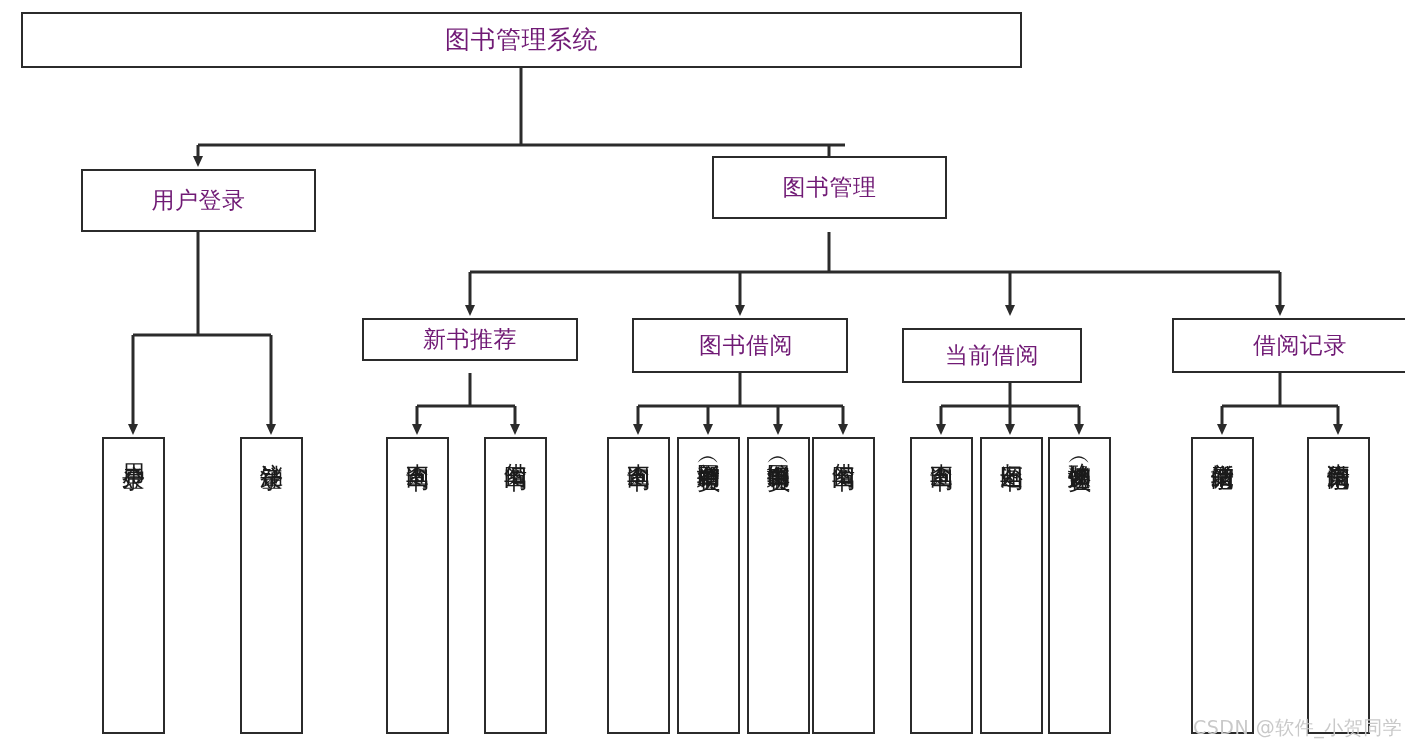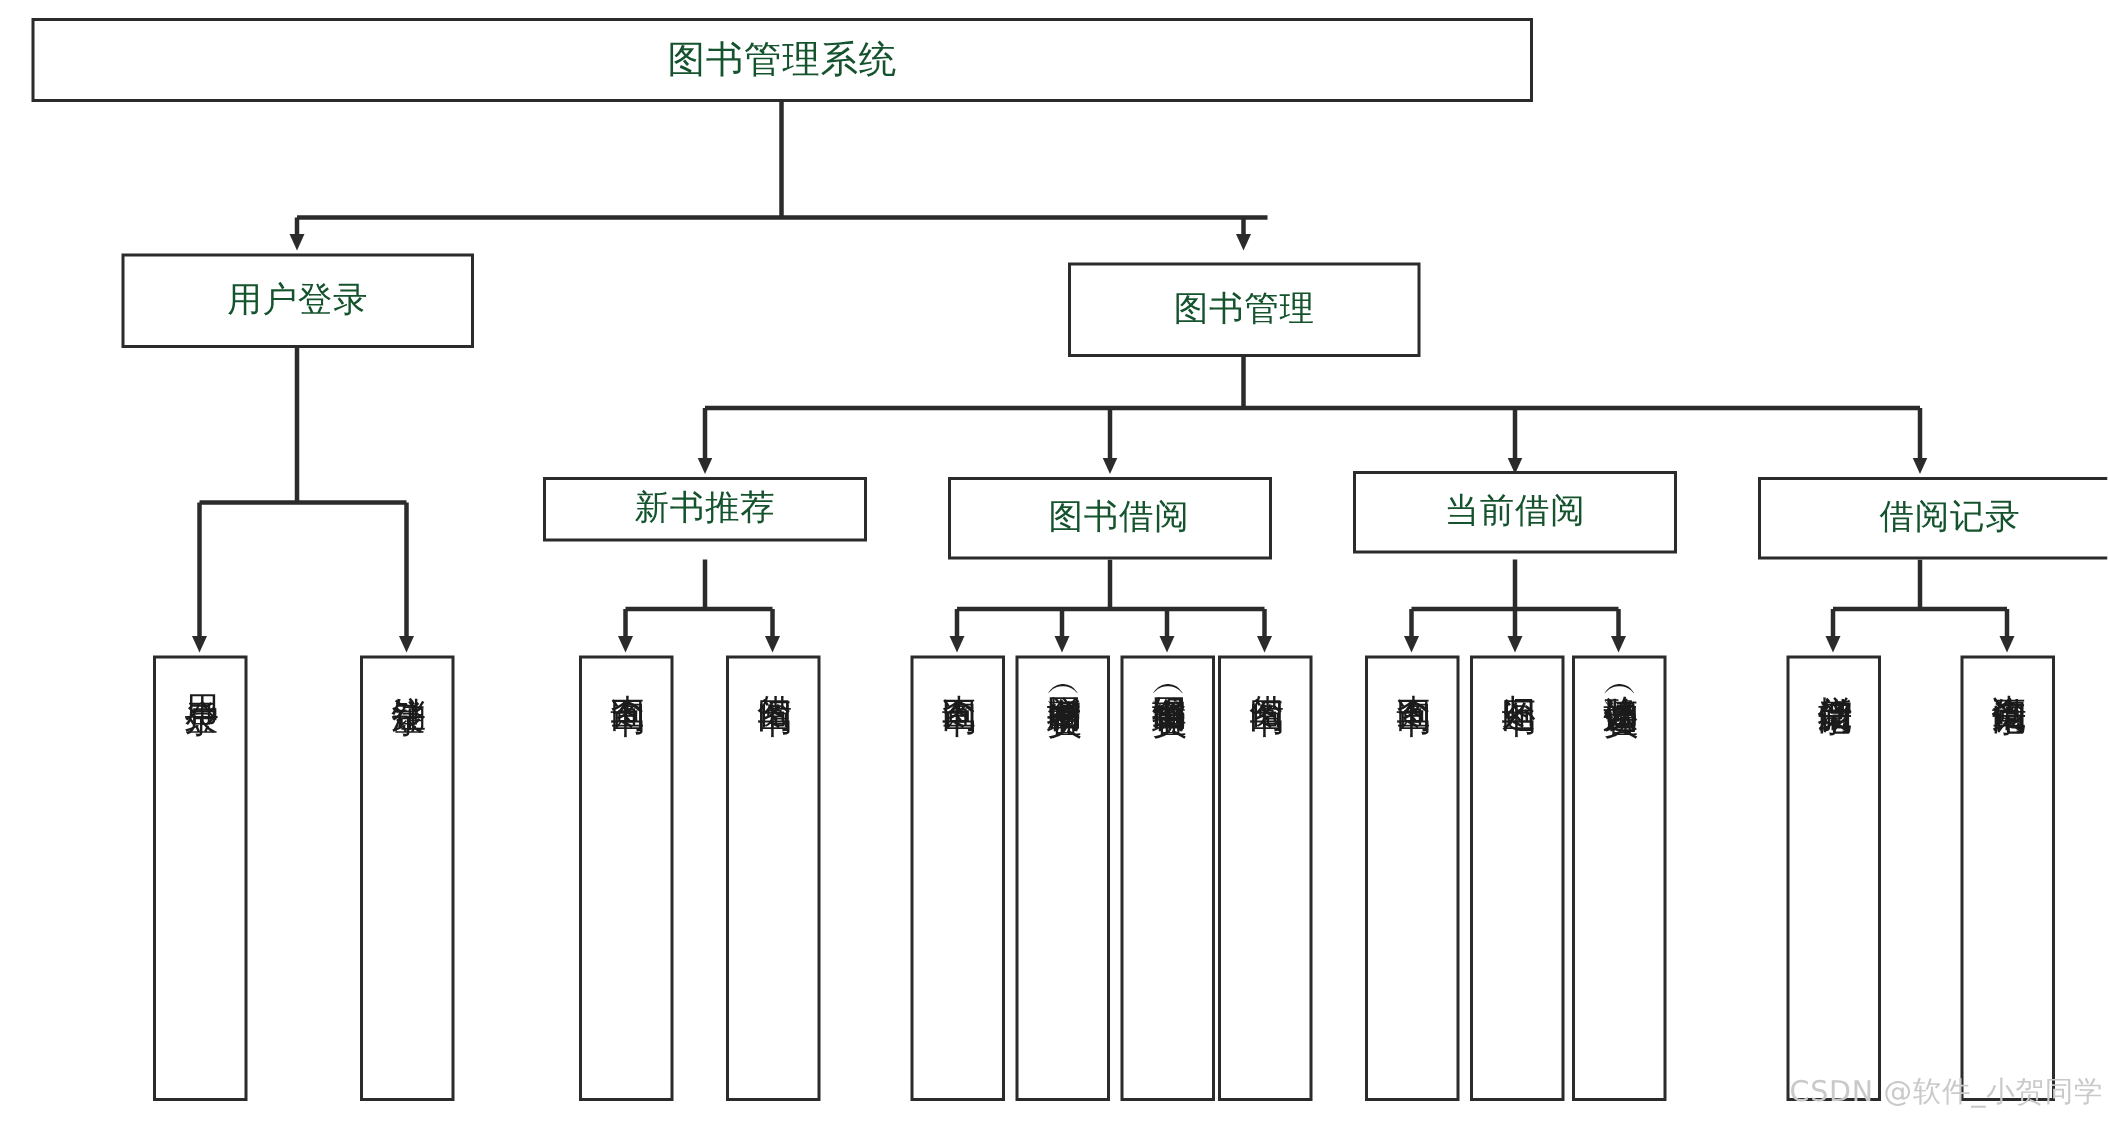--- a/index.html
+++ b/index.html
@@ -26,21 +26,21 @@
     pointer-events: none;
   }
   .node {
     position: absolute;
     box-sizing: border-box;
     border: 2.5px solid #2b2b2b;
     background: #ffffff;
     display: flex;
     align-items: center;
     justify-content: center;
-    color: #14532d;
+    color: #701a75;
   }
   .node.horiz {
     font-size: 23px;
     letter-spacing: 0.5px;
     line-height: 1.1;
   }
   .node.root {
     font-size: 25px;
   }
   .leaf {
@@ -130,31 +130,31 @@
     </g>
   </svg>
 
   <div class="node horiz root" style="left:21px; top:12px; width:1001px; height:56px;">
     <span>图书管理系统</span>
   </div>
 
   <div class="node horiz" style="left:81px; top:169px; width:235px; height:63px;">
     <span>用户登录</span>
   </div>
-  <div class="node horiz" style="left:712px; top:175px; width:235px; height:63px;">
+  <div class="node horiz" style="left:712px; top:156px; width:235px; height:63px;">
     <span>图书管理</span>
   </div>
 
   <div class="node horiz" style="left:362px; top:318px; width:216px; height:43px;">
     <span>新书推荐</span>
   </div>
   <div class="node horiz" style="left:632px; top:318px; width:216px; height:55px;padding-left:12px;">
     <span>图书借阅</span>
   </div>
-  <div class="node horiz" style="left:902px; top:314px; width:216px; height:55px;">
+  <div class="node horiz" style="left:902px; top:328px; width:180px; height:55px;">
     <span>当前借阅</span>
   </div>
   <div class="node horiz" style="left:1172px; top:318px; width:256px; height:55px;">
     <span>借阅记录</span>
   </div>
 
   <div class="leaf" style="left:102px; top:437px; width:63px; height:297px;">
     <span class="vtext">用户登录</span>
   </div>
   <div class="leaf" style="left:240px; top:437px; width:63px; height:297px;">

